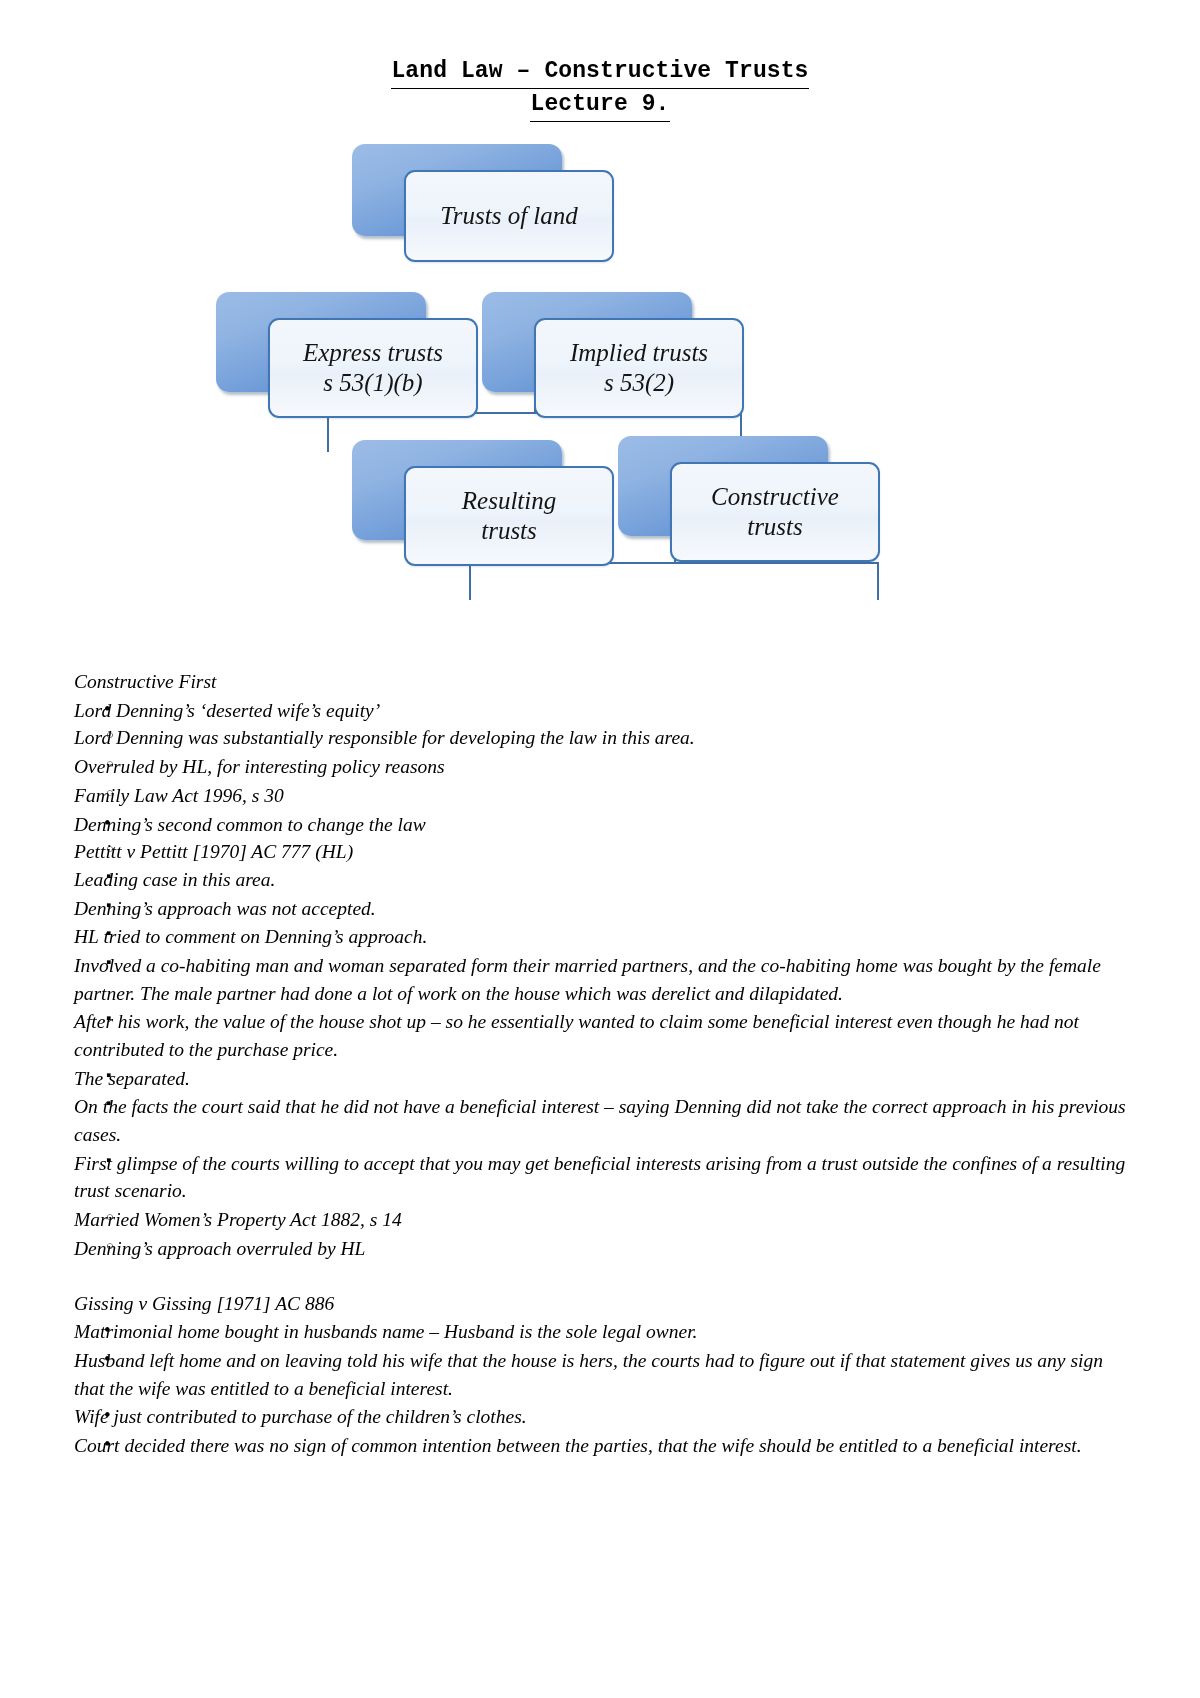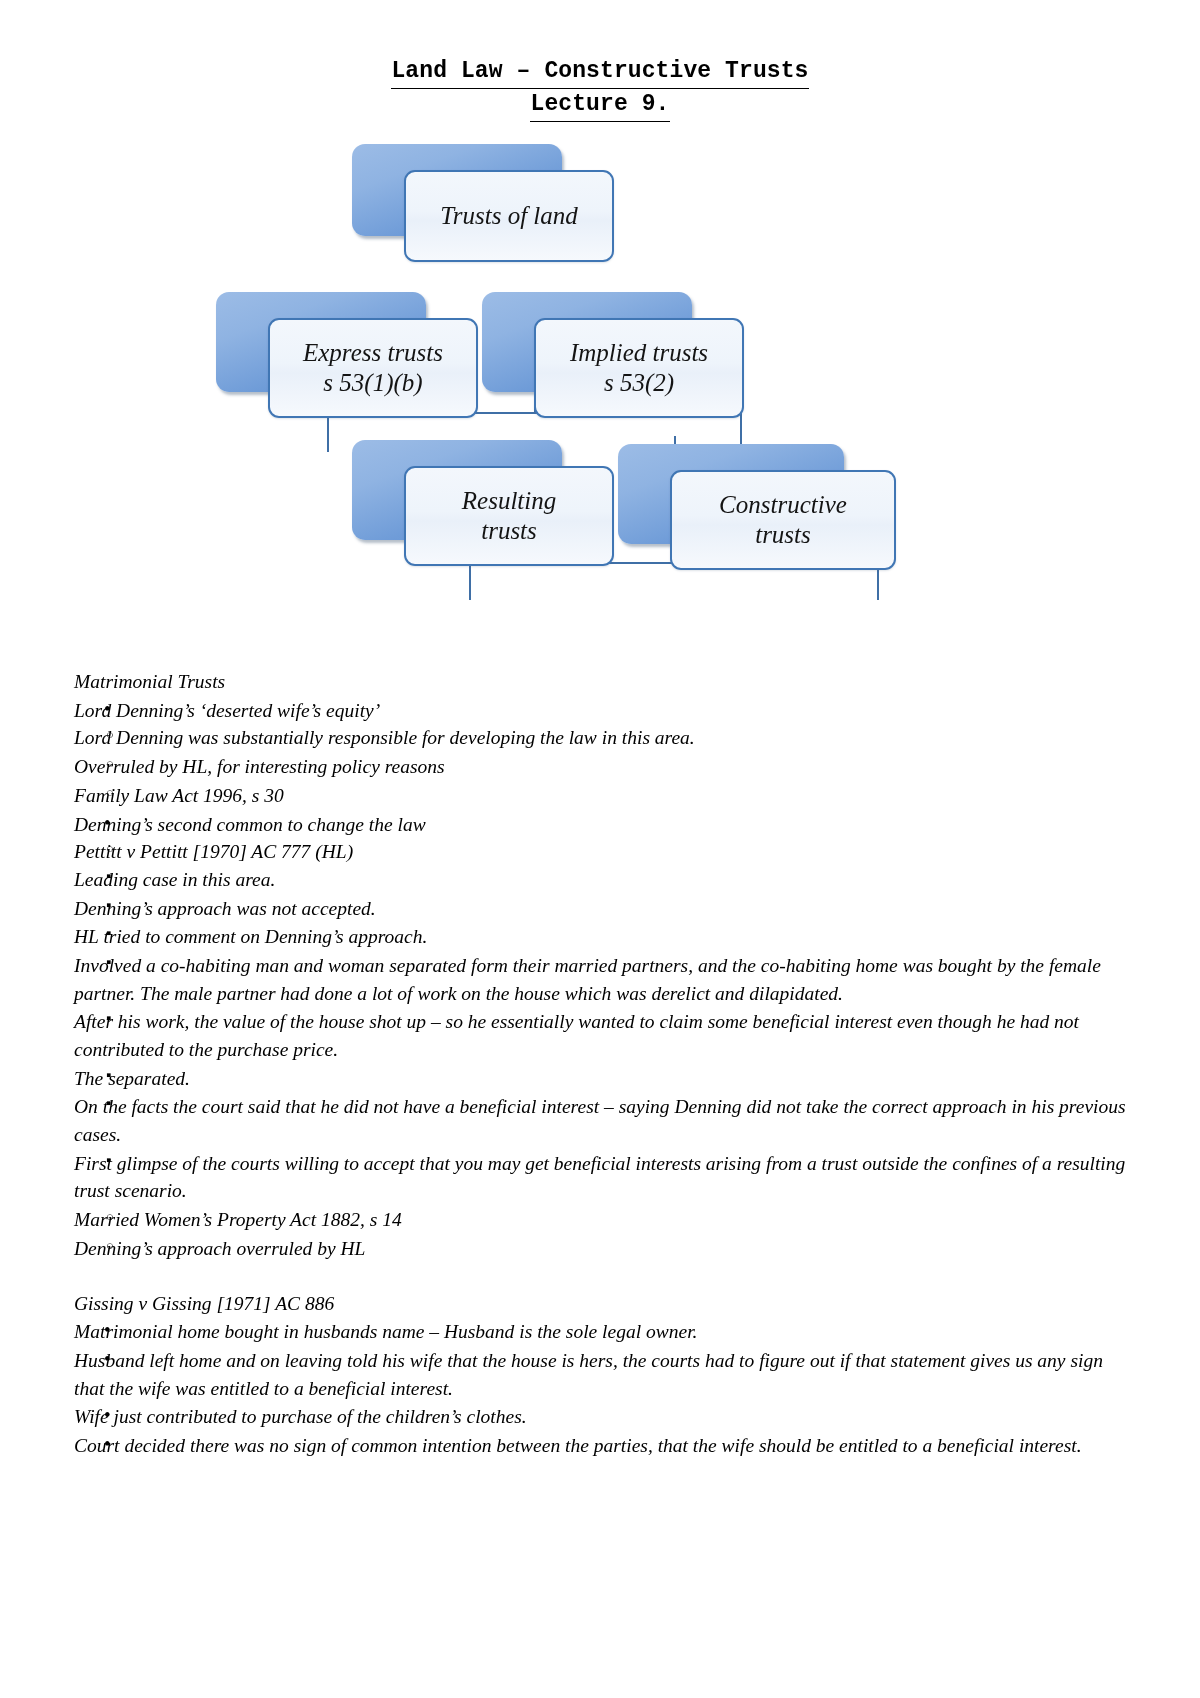--- a/index.html
+++ b/index.html
@@ -205,35 +205,35 @@
     <div class="node" style="left:278px; top:296px; width:210px; height:100px;">
       <div class="plate"></div>
       <div class="card">
         <span class="label">
           <span class="txt">Resulting</span>
           <span class="txt">trusts</span>
         </span>
       </div>
     </div>
 
-    <div class="node" style="left:544px; top:300px; width:210px; height:100px;padding-left:16px;">
+    <div class="node" style="left:544px; top:292px; width:210px; height:100px;">
       <div class="plate"></div>
       <div class="card">
         <span class="label">
           <span class="txt">Constructive</span>
           <span class="txt">trusts</span>
         </span>
       </div>
     </div>
 
   </div>
 
   <div class="body-text">
 
-    <p class="head-line">Matrimonial Trusts</p>
+    <p class="head-line">Constructive First</p>
 
     <ul class="lvl l1">
       <li>
         <span>Lord Denning’s ‘deserted wife’s equity’</span>
         <ul class="lvl l2">
           <li><span>Lord Denning was substantially responsible for developing the law in this area.</span></li>
           <li><span>Overruled by HL, for interesting policy reasons</span></li>
           <li><span>Family Law Act 1996, s 30</span></li>
         </ul>
       </li>

